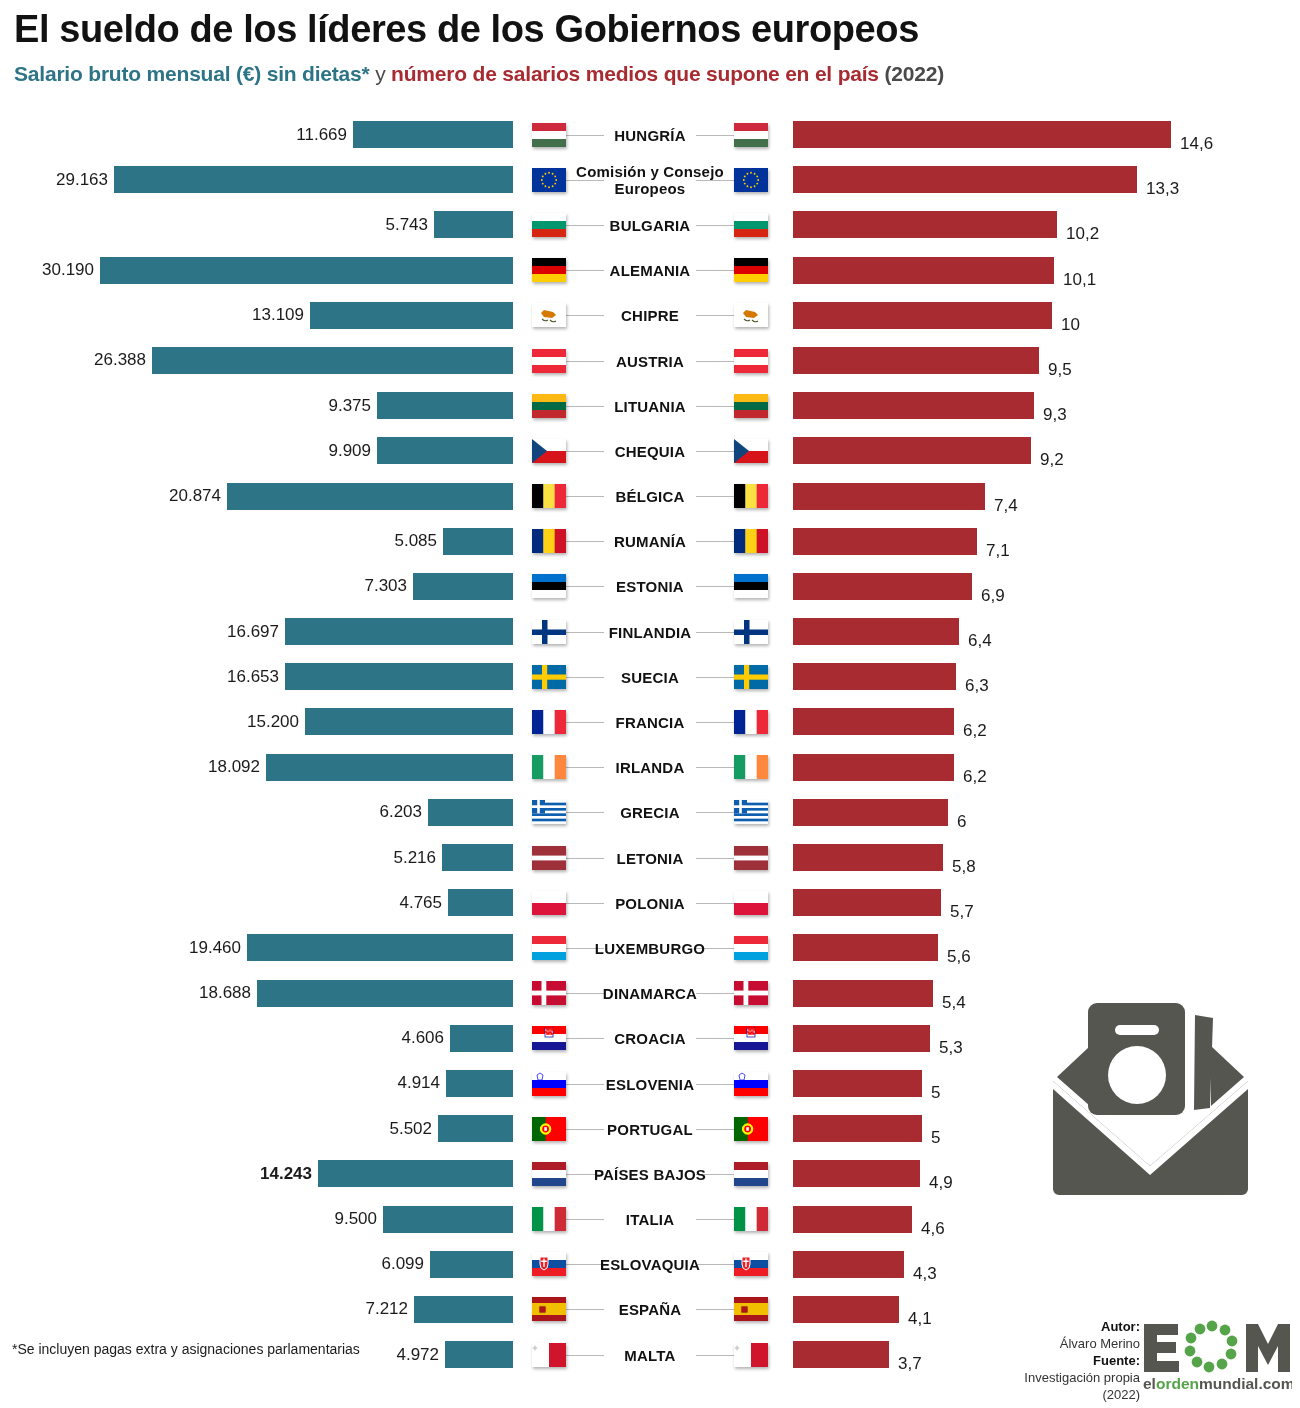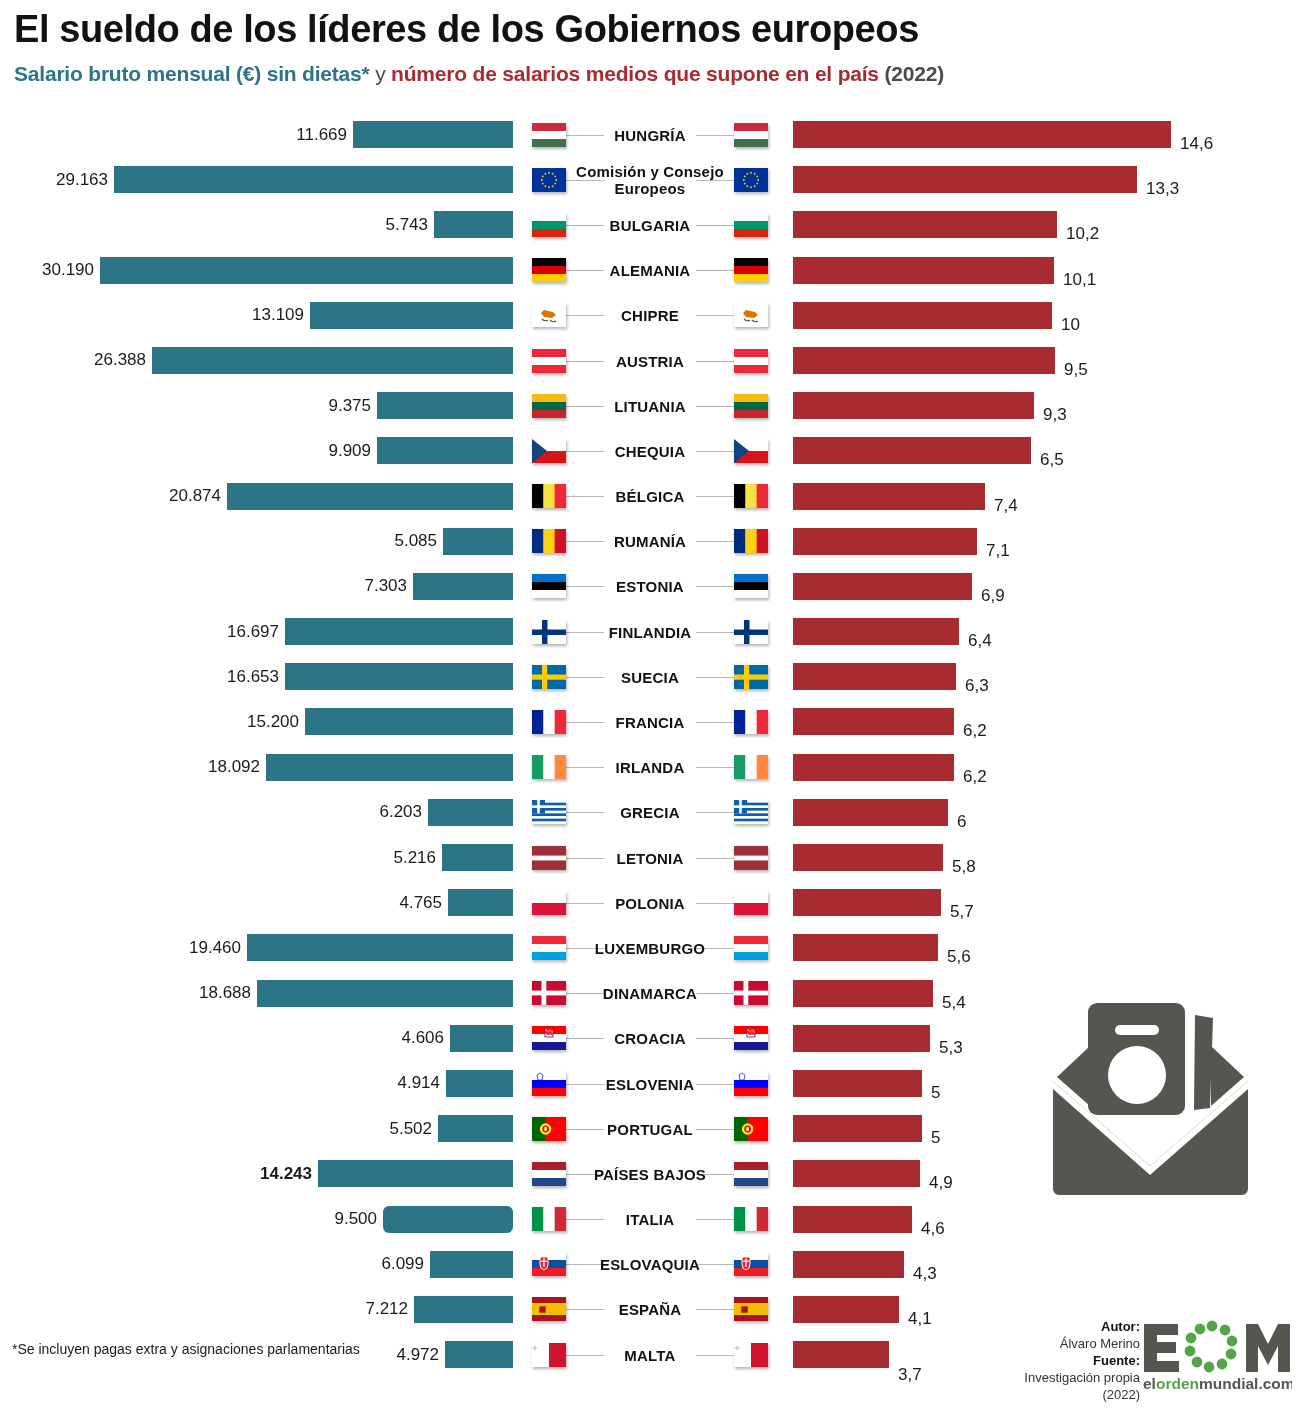--- a/index.html
+++ b/index.html
@@ -277,21 +277,21 @@
         </span>
       <span class="country-name">AUSTRIA</span>
       <span class="flag r">
           <svg viewBox="0 0 34 24">
             <rect x="0" y="0" width="34" height="8.4" fill="#ED2939"></rect>
             <rect x="0" y="8" width="34" height="8.4" fill="#FFFFFF"></rect>
             <rect x="0" y="16" width="34" height="8.4" fill="#ED2939"></rect>
           </svg>
         </span>
     </div>
-    <div class="bar-red" style="width:246px;padding-left:16px;">
+    <div class="bar-red" style="width:246px;">
       <div class="right-val" style="left:100%;">9,5</div>
     </div>
     </div>
     <div class="row">
     <div class="bar-teal" style="width:136px;">
       <div class="left-val" style="right:100%;">9.375</div>
     </div>
     <div class="center">
       <span class="connector conn-l"></span>
       <span class="connector conn-r"></span>
@@ -332,21 +332,21 @@
       <span class="country-name">CHEQUIA</span>
       <span class="flag r">
           <svg viewBox="0 0 34 24">
             <rect width="34" height="12" fill="#FFFFFF"></rect>
             <rect y="12" width="34" height="12" fill="#D7141A"></rect>
             <path d="M0 0 L15 12 L0 24 Z" fill="#11457E"></path>
           </svg>
         </span>
     </div>
     <div class="bar-red" style="width:238px;">
-      <div class="right-val" style="left:100%;">6,5</div>
+      <div class="right-val" style="left:100%;">9,2</div>
     </div>
     </div>
     <div class="row">
     <div class="bar-teal" style="width:286px;">
       <div class="left-val" style="right:100%;">20.874</div>
     </div>
     <div class="center">
       <span class="connector conn-l"></span>
       <span class="connector conn-r"></span>
       <span class="flag l">
@@ -786,21 +786,21 @@
             <rect x="0" y="8" width="34" height="8.4" fill="#FFFFFF"></rect>
             <rect x="0" y="16" width="34" height="8.4" fill="#21468B"></rect>
           </svg>
         </span>
     </div>
     <div class="bar-red" style="width:127px;">
       <div class="right-val" style="left:100%;">4,9</div>
     </div>
     </div>
     <div class="row">
-    <div class="bar-teal" style="width:130px;border-radius:6px;">
+    <div class="bar-teal" style="width:130px;">
       <div class="left-val" style="right:100%;">9.500</div>
     </div>
     <div class="center">
       <span class="connector conn-l"></span>
       <span class="connector conn-r"></span>
       <span class="flag l">
           <svg viewBox="0 0 34 24">
             <rect x="0" y="0" width="11.733333333333334" height="24" fill="#009246"></rect>
             <rect x="11.333333333333334" y="0" width="11.733333333333334" height="24" fill="#FFFFFF"></rect>
             <rect x="22.666666666666668" y="0" width="11.733333333333334" height="24" fill="#CE2B37"></rect>
@@ -894,21 +894,21 @@
       <span class="country-name">MALTA</span>
       <span class="flag r">
           <svg viewBox="0 0 34 24">
             <rect width="34" height="24" fill="#FFFFFF"></rect>
             <rect x="17" width="17" height="24" fill="#CF142B"></rect>
             <path d="M3 2 l1 2 l2 1 l-2 1 l-1 2 l-1 -2 l-2 -1 l2 -1 z" fill="#CCCCCC"></path>
           </svg>
         </span>
     </div>
     <div class="bar-red" style="width:96px;">
-      <div class="right-val" style="left:100%;margin-top:11px;">3,7</div>
+      <div class="right-val" style="left:100%;">3,7</div>
     </div>
     </div>
   </div>
 
 <div id="footnote">*Se incluyen pagas extra y asignaciones parlamentarias</div>
 
 <div id="credits">
   <div><b>Autor:</b></div>
   <div>Álvaro Merino</div>
   <div><b>Fuente:</b></div>

